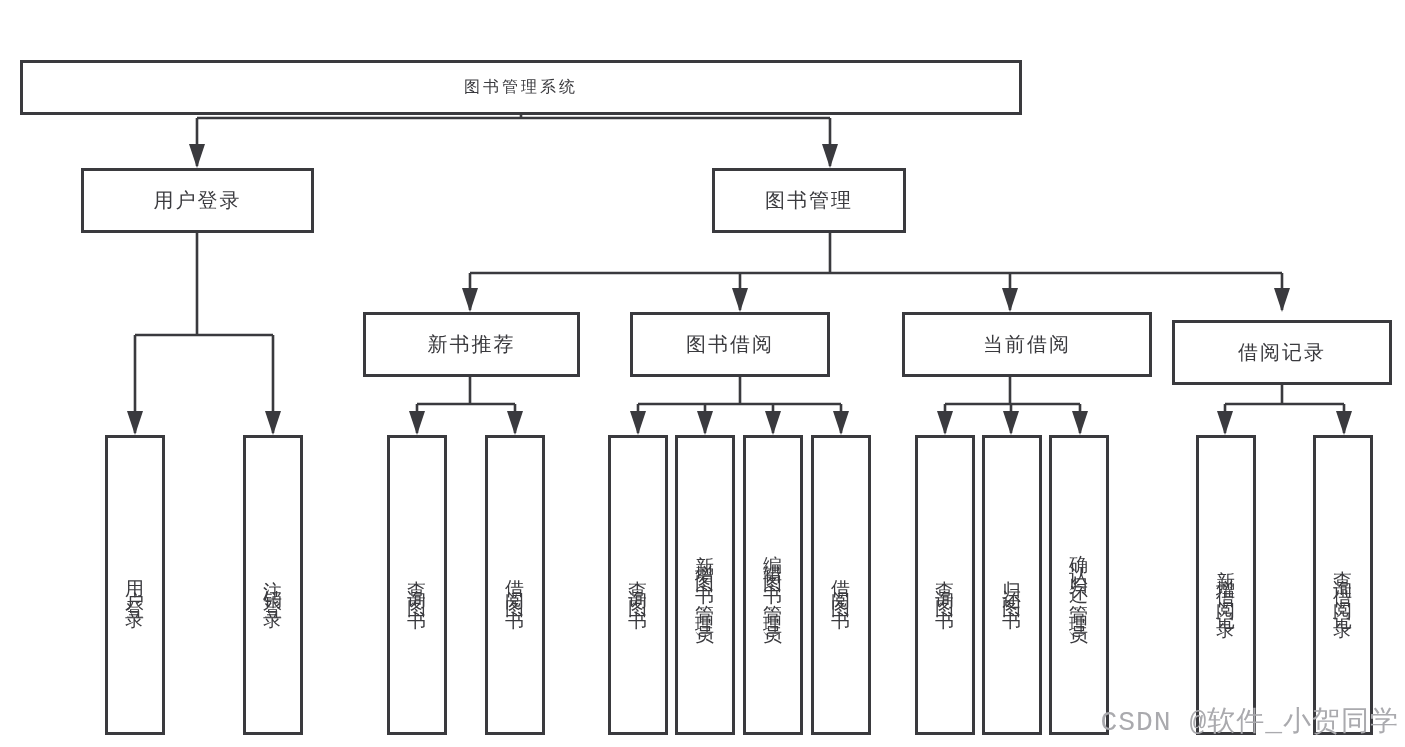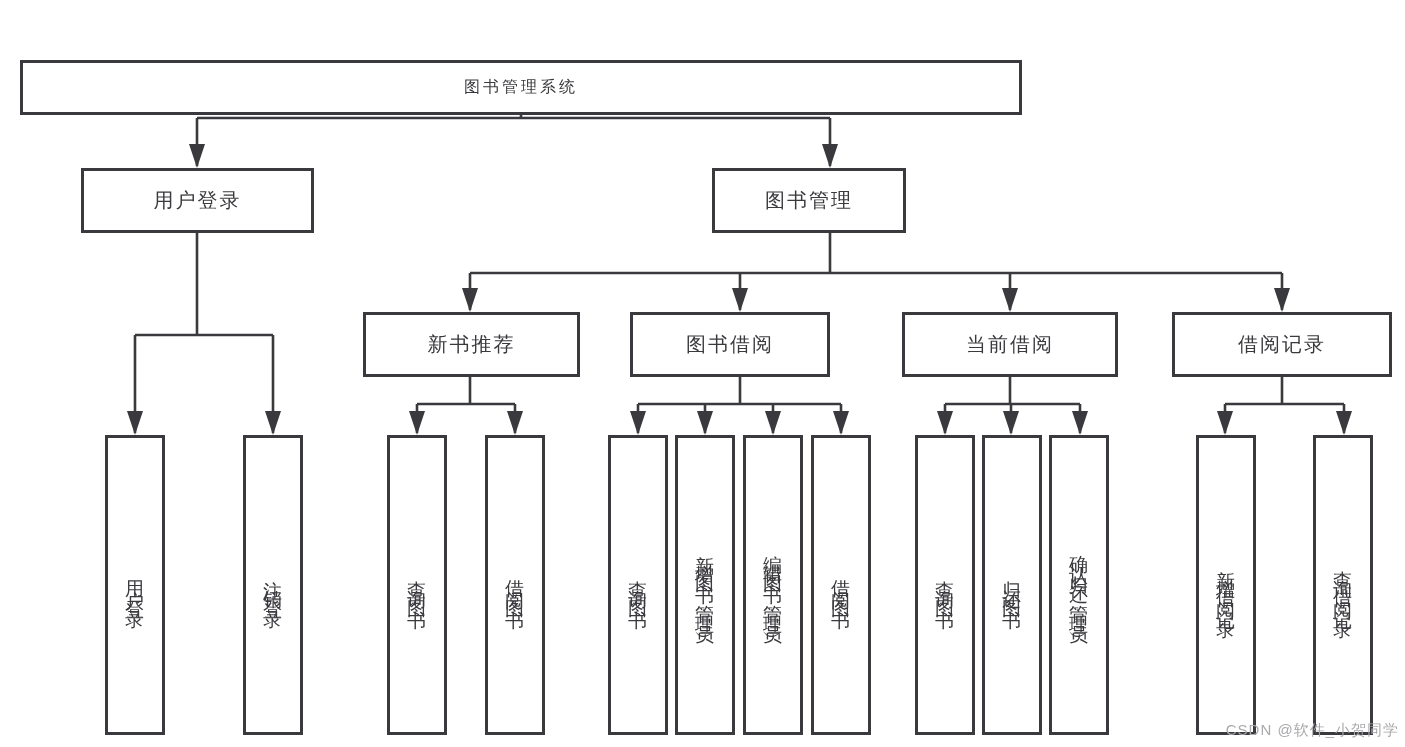--- a/index.html
+++ b/index.html
@@ -51,24 +51,25 @@
     text-orientation: mixed;
     font-size: 19px;
     line-height: 1;
     letter-spacing: 10px;
     white-space: nowrap;
   }
   #watermark {
     position: absolute;
     right: 6px;
     bottom: 7px;
-    font-size: 15px;
+    font-size: 28px;
     color: #aaaaae;
     letter-spacing: 1px;
     z-index: 3;
+    font-family: Liberation Mono, monospace;
   }
 </style>
 </head>
 <body>
 
 <div id="canvas">
 
   <svg id="connectors" width="1405" height="747" viewBox="0 0 1405 747">
     <path d="M521 68 V118 M197 118 H830 M197 118 V166 M830 118 V166
              M197 233 V335 M135 335 H273 M135 335 V433 M273 335 V433
@@ -99,24 +100,24 @@
   <div class="node h" style="left:712px; top:168px; width:194px;">
     <span>图书管理</span>
   </div>
 
   <div class="node h" style="left:363px; top:312px; width:217px;">
     <span>新书推荐</span>
   </div>
   <div class="node h" style="left:630px; top:312px; width:200px;">
     <span>图书借阅</span>
   </div>
-  <div class="node h" style="left:902px; top:312px; width:216px;">
+  <div class="node h" style="left:902px; top:312px; width:250px;">
     <span>当前借阅</span>
   </div>
-  <div class="node h" style="left:1172px; top:312px; width:220px;align-items:center;">
+  <div class="node h" style="left:1172px; top:320px; width:220px;align-items:center;">
     <span>借阅记录</span>
   </div>
 
   <div class="leaf" style="left:105px">
     <span>用户登录</span>
   </div>
   <div class="leaf" style="left:243px">
     <span>注销登录</span>
   </div>
   <div class="leaf" style="left:387px">

